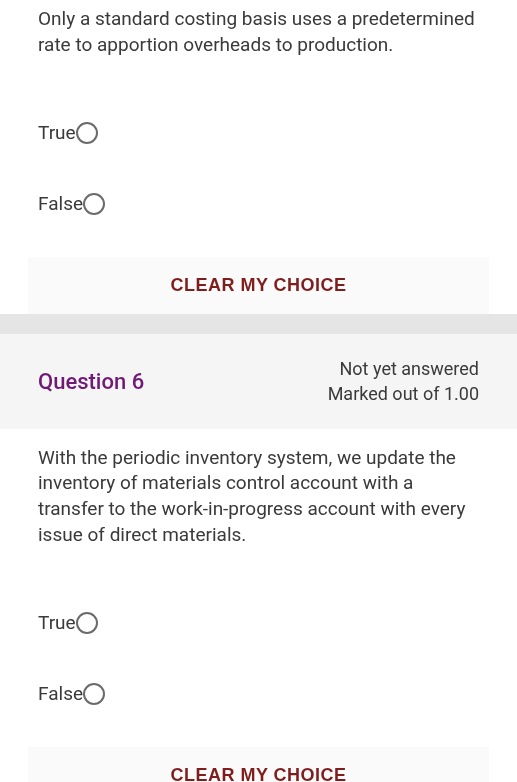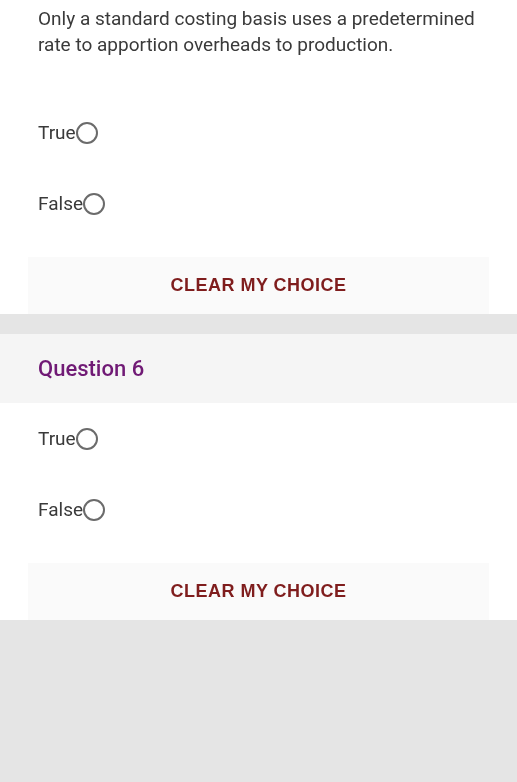--- a/index.html
+++ b/index.html
@@ -100,23 +100,28 @@
       <span class="radio-circle"></span>
     </div>
   </div>
 
   <button class="clear-button">CLEAR MY CHOICE</button>
 </div>
 
 <div class="question-card">
   <div class="question-header">
     <div class="question-number">Question 6</div>
+    <div class="question-status">
+      <div>Not yet answered</div>
+      <div>Marked out of 1.00</div>
+    </div>
   </div>
 
   <div class="question-body">
+    <p class="question-text">With the periodic inventory system, we update the inventory of materials control account with a transfer to the work-in-progress account with every issue of direct materials.</p>
 
     <div class="option-row">
       <span class="option-label">True</span>
       <span class="radio-circle"></span>
     </div>
 
     <div class="option-row">
       <span class="option-label">False</span>
       <span class="radio-circle"></span>
     </div>

